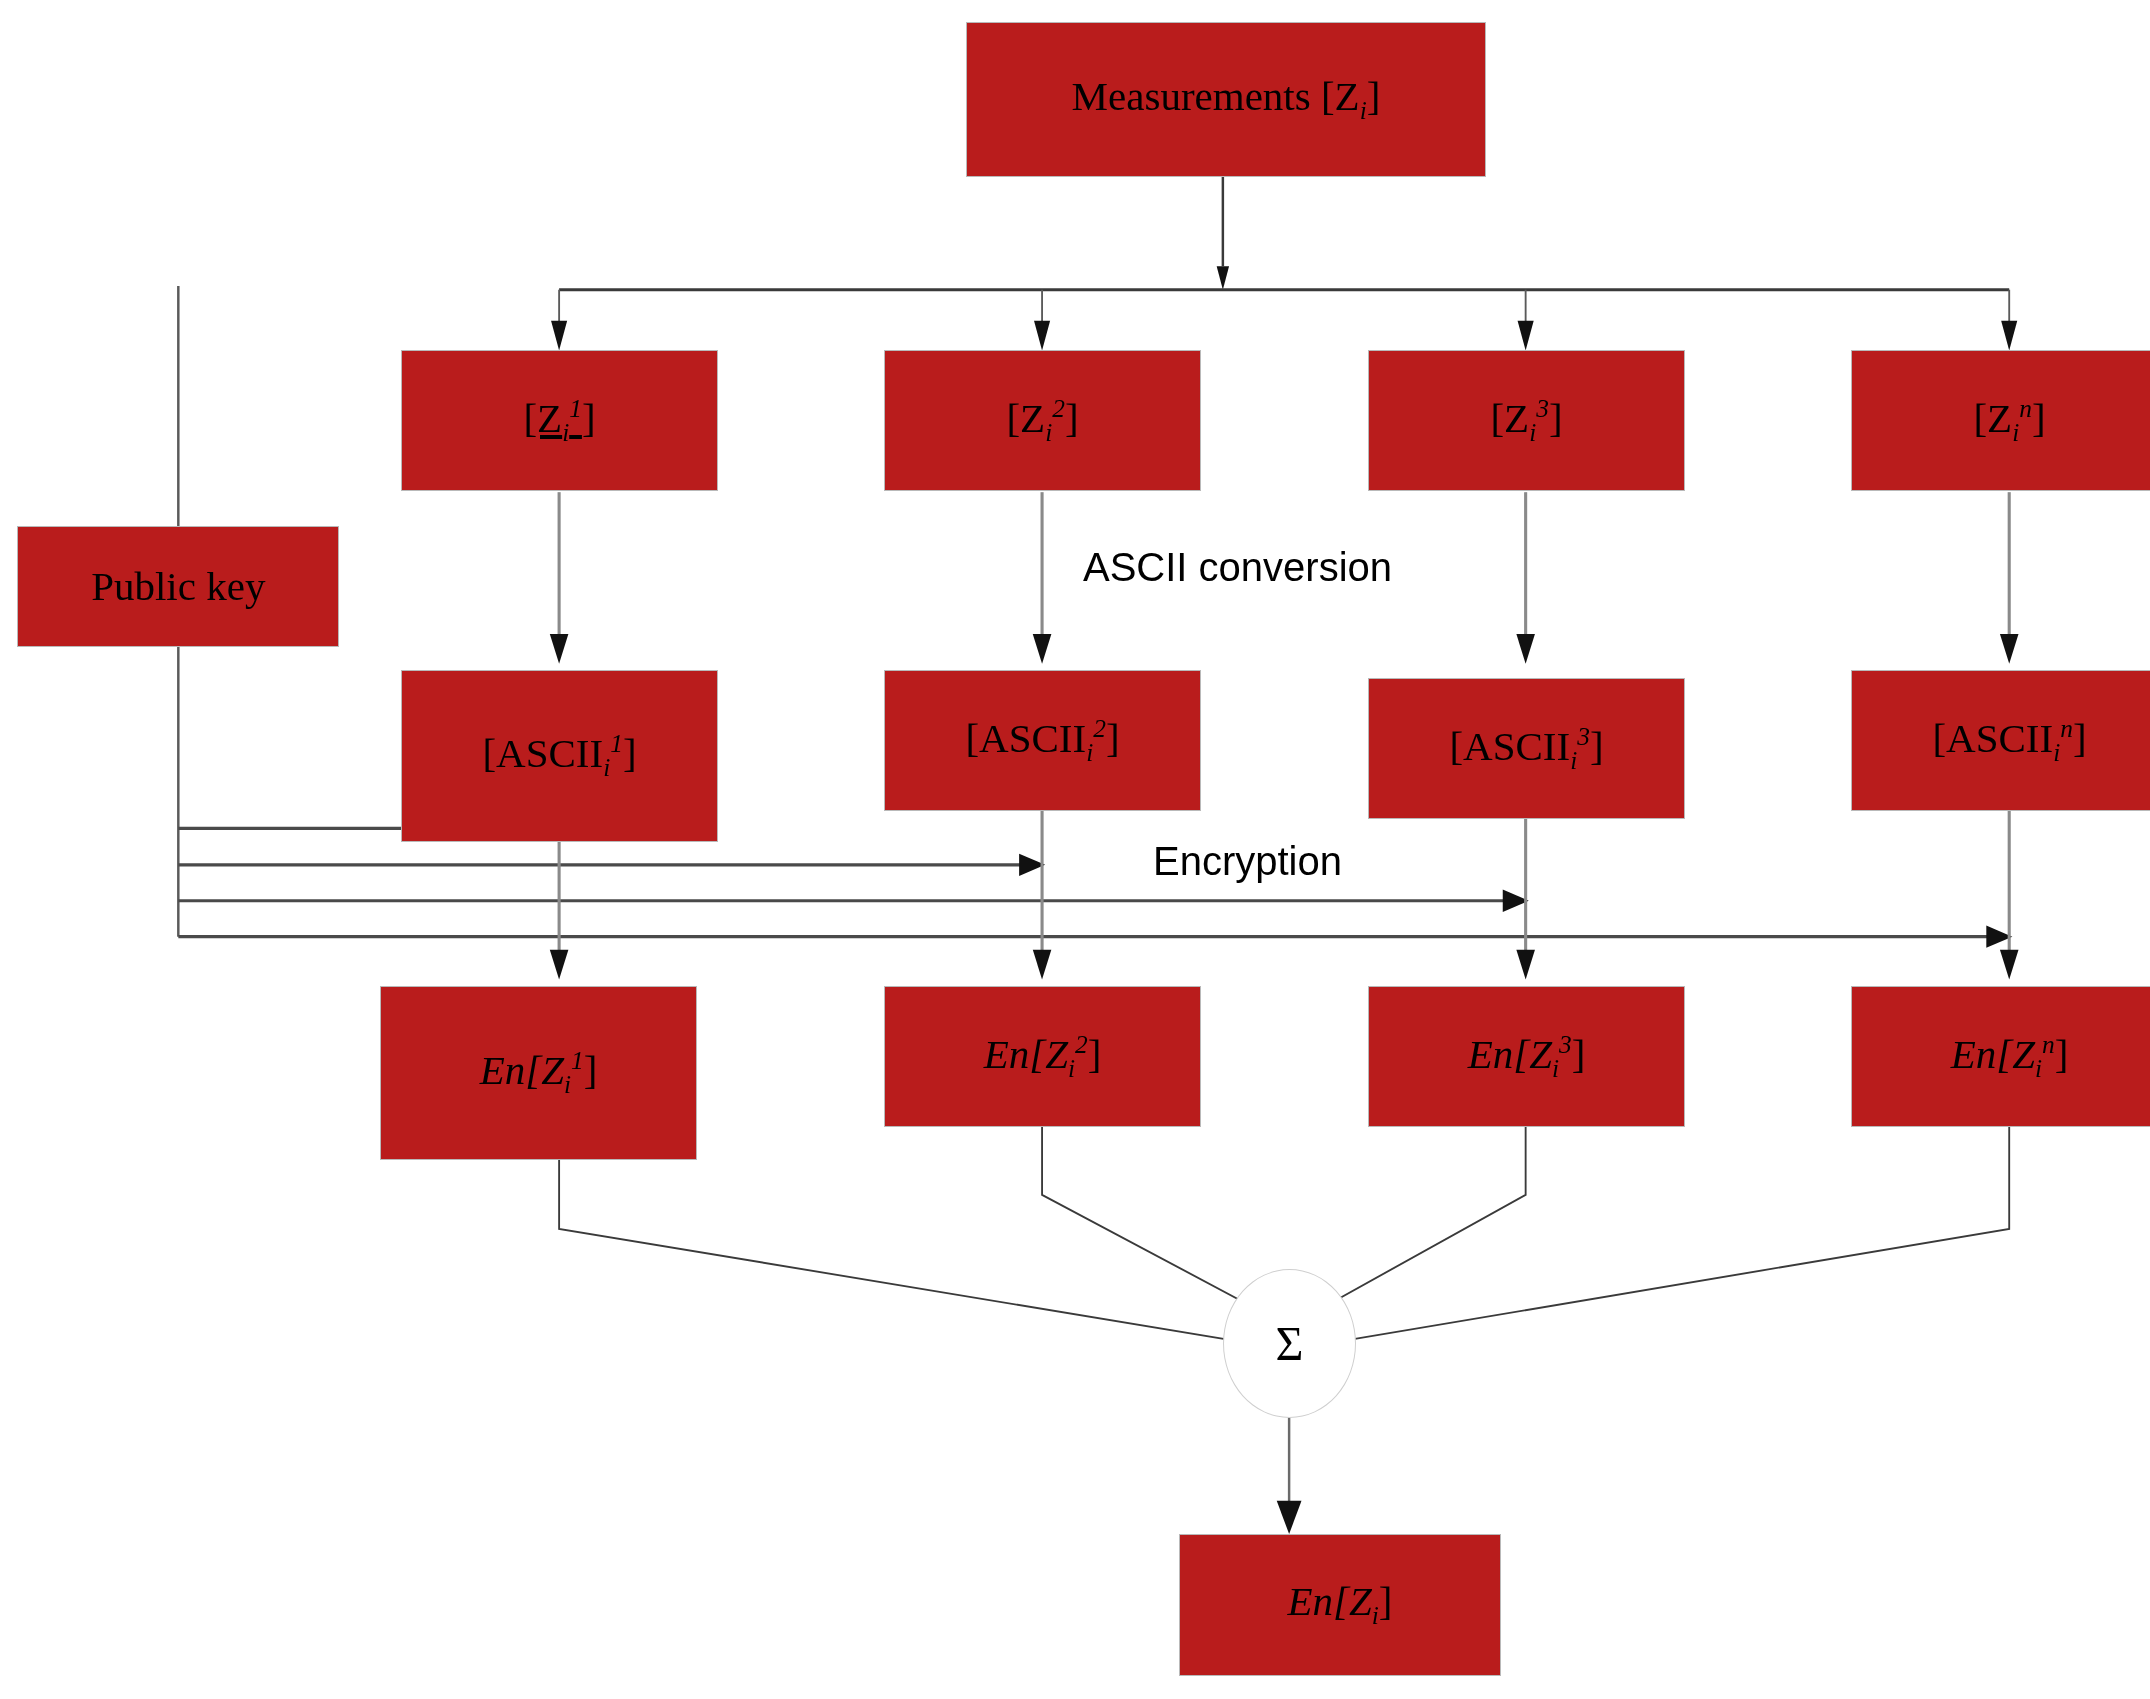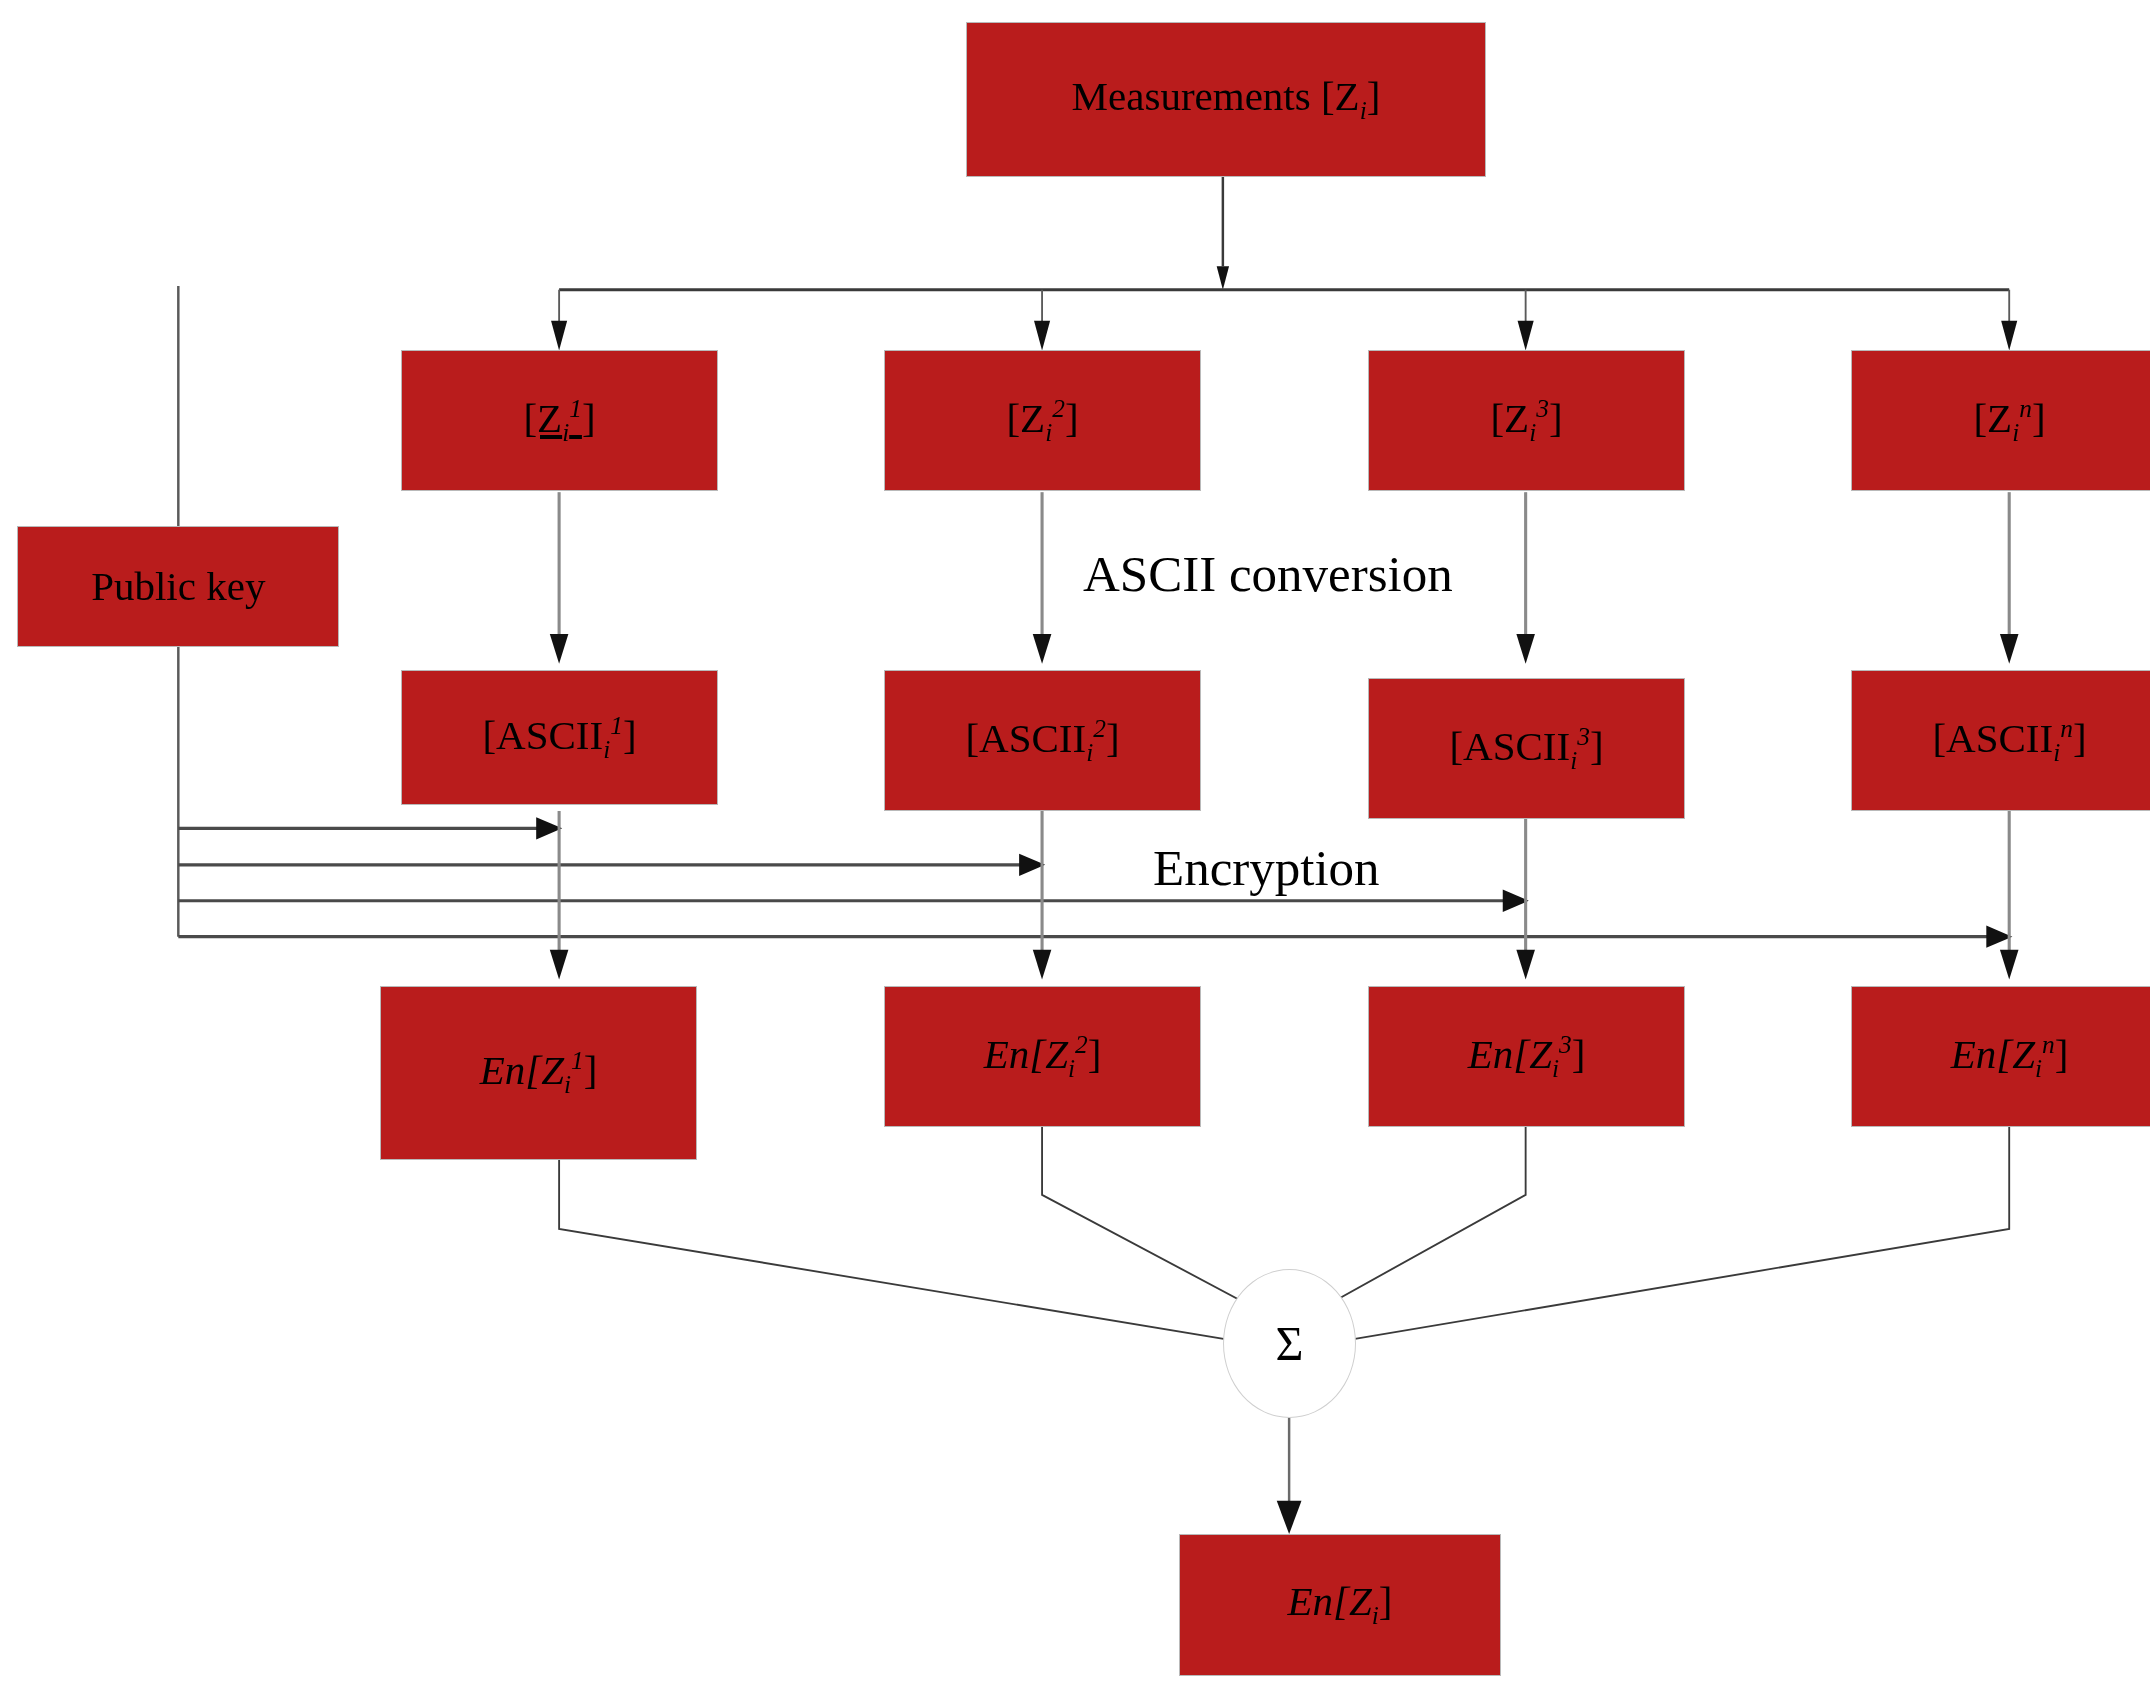--- a/index.html
+++ b/index.html
@@ -55,22 +55,22 @@
   .node-label .sup {
     font-size: 0.62em;
     vertical-align: super;
     font-style: italic;
   }
   .node-label .brk {
     font-style: normal;
   }
   .edge-label {
     position: absolute;
-    font-family: Liberation Serif, serif;
-    font-size: 51px;
+    font-family: Liberation Sans, sans-serif;
+    font-size: 40px;
     color: #000000;
     white-space: nowrap;
   }
   .sum-node {
     position: absolute;
     box-sizing: border-box;
     border: 1.2px solid #cfcfcf;
     border-radius: 50%;
     background: #ffffff;
     display: flex;
@@ -223,21 +223,21 @@
     <span class="node-label italic">
       <span class="brk">[Z</span><span class="sub">i</span><span class="sup">3</span><span class="brk">]</span>
     </span>
   </div>
   <div class="node-box" style="left:1851px; top:350px; width:317px; height:141px;">
     <span class="node-label italic">
       <span class="brk">[Z</span><span class="sub">i</span><span class="sup">n</span><span class="brk">]</span>
     </span>
   </div>
 
-  <div class="node-box" style="left:401px; top:670px; width:317px; height:135px;">
+  <div class="node-box" style="left:401px; top:670px; width:317px; height:172px;">
     <span class="node-label italic">
       <span class="brk">[ASCII</span><span class="sub">i</span><span class="sup">1</span><span class="brk">]</span>
     </span>
   </div>
   <div class="node-box" style="left:884px; top:670px; width:317px; height:141px;">
     <span class="node-label italic">
       <span class="brk">[ASCII</span><span class="sub">i</span><span class="sup">2</span><span class="brk">]</span>
     </span>
   </div>
   <div class="node-box" style="left:1368px; top:670px; width:317px; height:141px;margin-top:8px;">

